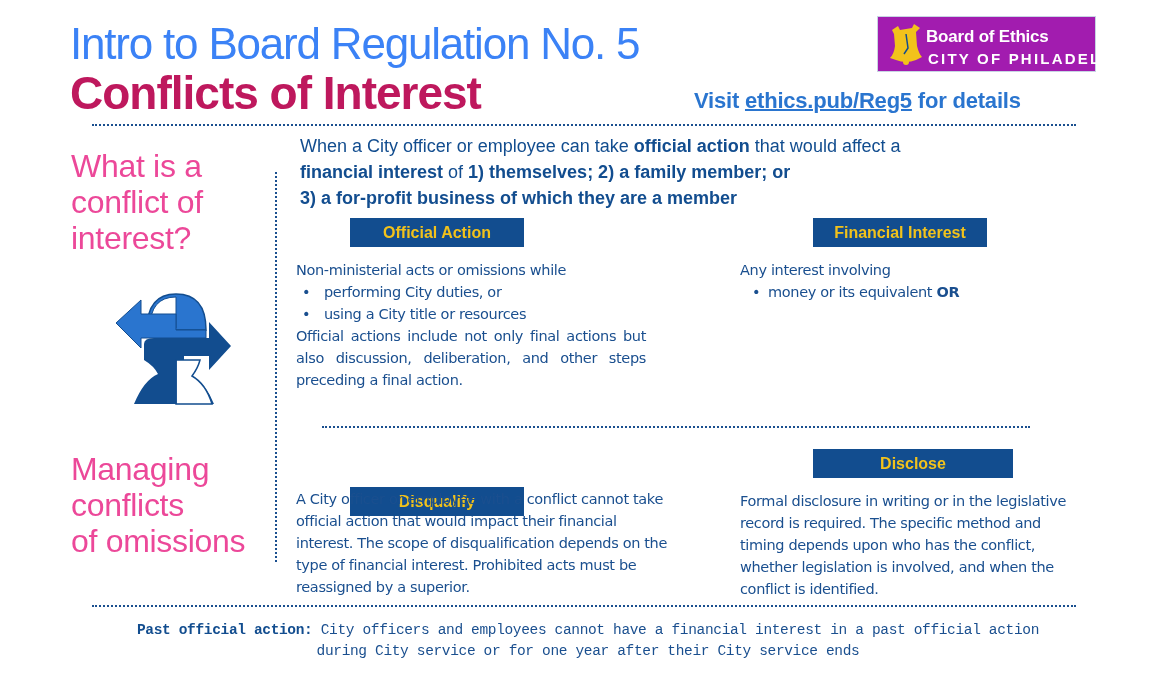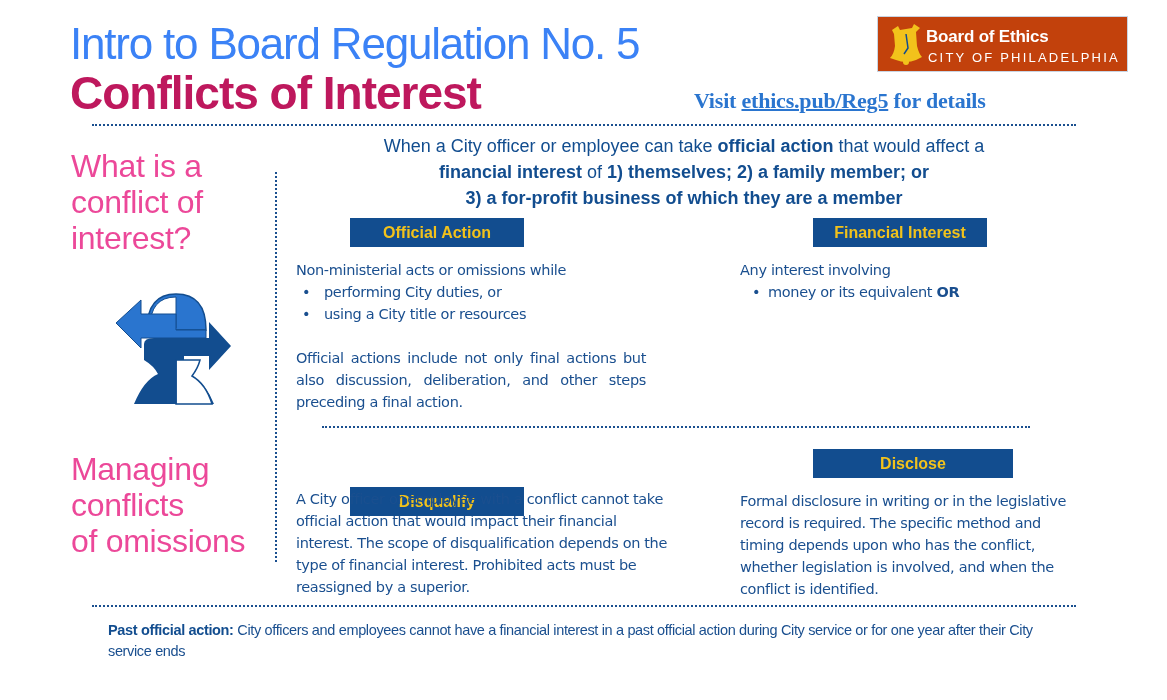--- a/index.html
+++ b/index.html
@@ -4,47 +4,47 @@
 <style>
   * { box-sizing: border-box; margin: 0; padding: 0; }
   html, body { width: 1167px; height: 700px; background: #ffffff; overflow: hidden; }
   body { position: relative; font-family: "DejaVu Sans", "Liberation Sans", sans-serif; color: #1a4f8f; }
 
   .abs { position: absolute; }
 
   .title-1 { left: 70px; top: 18px; font-size: 44px; font-weight: normal; color: #3b82f6; letter-spacing: -1.2px; white-space: nowrap; line-height: 52px; font-family: "Liberation Sans", sans-serif; }
   .title-2 { left: 70px; top: 66px; font-size: 46px; font-weight: bold; color: #be185d; letter-spacing: -1px; white-space: nowrap; line-height: 54px; font-family: "Liberation Sans", sans-serif; }
 
-  .logo { left: 877px; top: 16px; width: 251px; height: 56px; background: #c2410c; border: 1px solid #c8d4e3; }
+  .logo { left: 877px; top: 16px; width: 219px; height: 56px; background: #a21caf; border: 1px solid #c8d4e3; }
   .logo .bell { position: absolute; left: 8px; top: 7px; width: 38px; height: 42px; }
   .logo .name { position: absolute; left: 48px; top: 10px; color: #ffffff; font-size: 17px; font-weight: bold; font-family: "Liberation Sans", sans-serif; white-space: nowrap; letter-spacing: -0.2px; }
-  .logo .sub { position: absolute; left: 50px; top: 33px; color: #ffffff; font-size: 13px; font-weight: normal; letter-spacing: 2.2px; font-family: "Liberation Sans", sans-serif; white-space: nowrap; text-align: right; }
+  .logo .sub { position: absolute; left: 50px; top: 33px; color: #ffffff; font-size: 15px; font-weight: bold; letter-spacing: 2.2px; font-family: "Liberation Sans", sans-serif; white-space: nowrap; text-align: right; }
 
-  .visit { left: 694px; top: 88px; font-size: 22px; font-weight: bold; color: #2a75cf; white-space: nowrap; font-family: Liberation Serif, serif; letter-spacing: -0.2px; }
+  .visit { left: 694px; top: 88px; font-size: 22px; font-weight: bold; color: #2a75cf; white-space: nowrap; font-family: Liberation Sans, sans-serif; letter-spacing: -0.2px; }
   .visit a { color: #2a75cf; text-decoration: underline; text-decoration-thickness: 2px; }
 
   .hdots { border-top: 2.5px dotted #1a4f8f; height: 0; }
   .vdots { border-left: 2.5px dotted #1a4f8f; width: 0; }
 
-  .intro { left: 300px; top: 133px; width: 768px; text-align: center; font-size: 18px; line-height: 26px; color: #124d8f; font-family: "Liberation Sans", sans-serif; }
+  .intro { left: 300px; top: 133px; width: 768px; text-align: left; font-size: 18px; line-height: 26px; color: #124d8f; font-family: "Liberation Sans", sans-serif; }
   .intro b { font-weight: bold; }
 
   .section-head { font-size: 32px; font-weight: normal; color: #ec4899; line-height: 36px; font-family: "Liberation Sans", sans-serif; letter-spacing: -0.3px; }
 
   .pill { height: 29px; background: #124d8f; color: #f2c21b; font-weight: bold; font-size: 16px; text-align: center; line-height: 29px; font-family: "Liberation Sans", sans-serif; }
 
   .body-text { font-size: 14.5px; line-height: 22px; color: #1a4f8f; font-family: "DejaVu Sans", sans-serif; letter-spacing: -0.35px; }
   .body-text ul { list-style: none; }
   .body-text li { position: relative; padding-left: 28px; }
   .body-text li::before { content: "•"; position: absolute; left: 6px; top: 0; }
   .fin li { padding-left: 28px; }
   .fin li::before { left: 12px; }
   .justify { text-align: justify; }
 
-  .footer { left: 108px; top: 620px; width: 960px; font-size: 14.5px; line-height: 21px; color: #1a4f8f; font-family: Liberation Sans, sans-serif; letter-spacing: -0.35px; }
+  .footer { left: 108px; top: 620px; width: 960px; font-size: 14.5px; line-height: 21px; color: #1a4f8f; font-family: Liberation Mono, monospace; letter-spacing: -0.35px; text-align: center; }
   .footer b { font-weight: bold; color: #124d8f; }
 </style>
 </head>
 <body>
 
 <div class="abs title-1">Intro to Board Regulation No. 5</div>
 <div class="abs title-2">Conflicts of Interest</div>
 
 <div class="abs logo">
   <svg class="bell" viewBox="0 0 38 42">
@@ -90,21 +90,21 @@
 
 <div class="abs vdots" style="left:275px; top:172px; height:390px;"></div>
 
 <div class="abs pill" style="left:350px; top:218px; width:174px;">Official Action</div>
 <div class="abs body-text" style="left:296px; top:259px; width:350px;">
   <div>Non-ministerial acts or omissions while</div>
   <ul>
     <li>performing City duties, or</li>
     <li>using a City title or resources</li>
   </ul>
-  <div class="justify" style="margin-top:22px;">Official actions include not only final actions but also discussion, deliberation, and other steps preceding a final action.</div>
+  <div class="justify" style="">Official actions include not only final actions but also discussion, deliberation, and other steps preceding a final action.</div>
 </div>
 
 <div class="abs pill" style="left:813px; top:218px; width:174px;">Financial Interest</div>
 <div class="abs body-text fin" style="left:740px; top:259px; width:330px;">
   <div>Any interest involving</div>
   <ul>
     <li><span>money or its equivalent </span><b>OR</b></li>
   </ul>
 </div>
 

